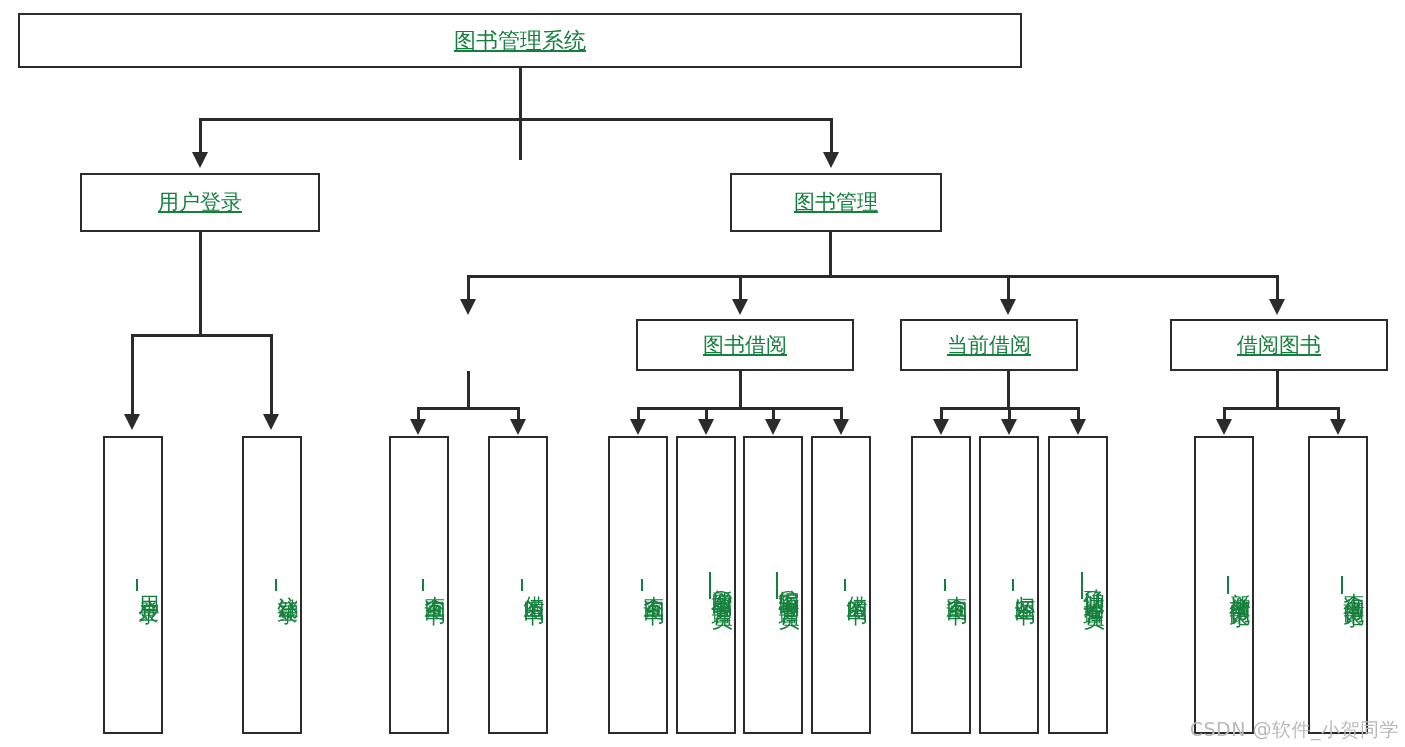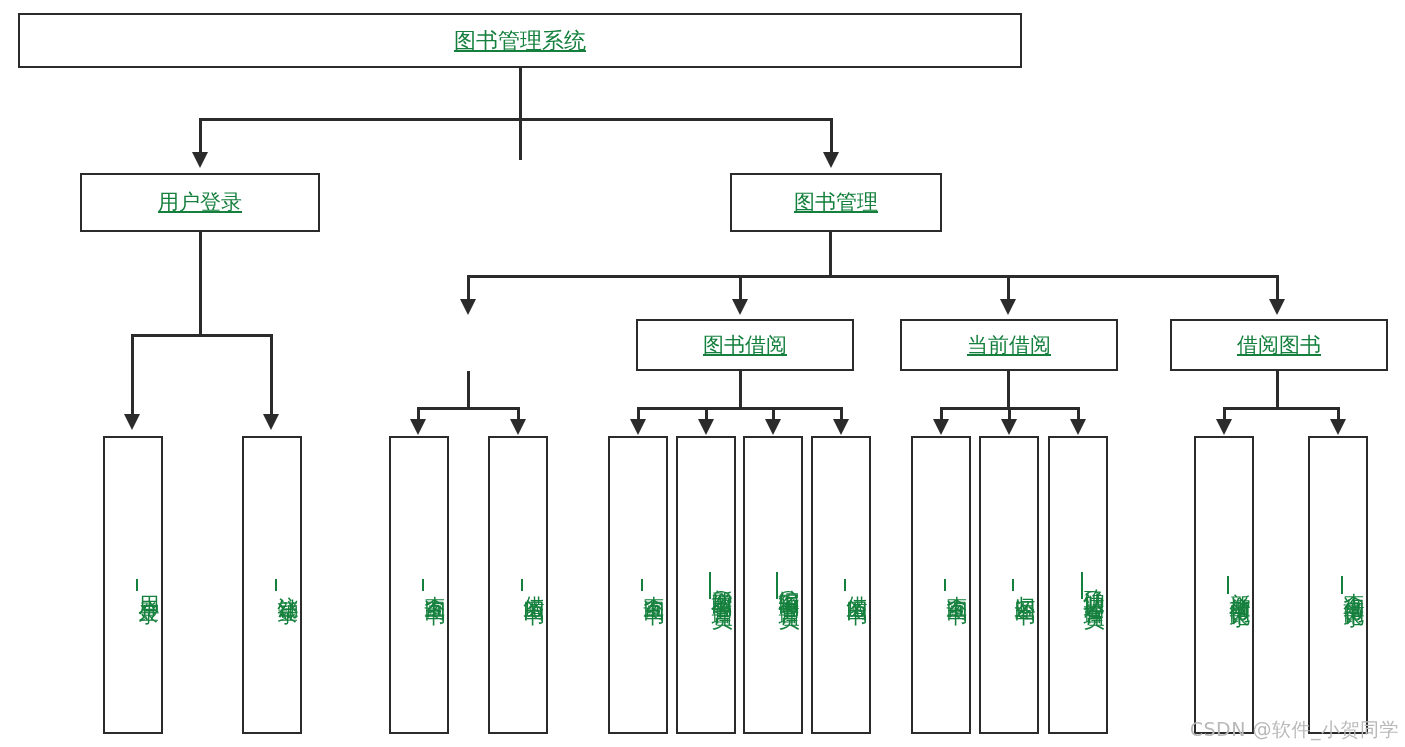--- a/index.html
+++ b/index.html
@@ -126,21 +126,21 @@
   <div class="vline" style="left:739px; top:275px; width:3px; height:26px;"></div>
   <div class="arrow" style="left:732px; top:299px;"></div>
   <div class="vline" style="left:1007px; top:275px; width:3px; height:26px;"></div>
   <div class="arrow" style="left:1000px; top:299px;"></div>
   <div class="vline" style="left:1276px; top:275px; width:3px; height:26px;"></div>
   <div class="arrow" style="left:1269px; top:299px;"></div>
 
   <div class="node h-node" style="left:636px; top:319px; width:218px; height:52px;">
     <span class="label">图书借阅</span>
   </div>
-  <div class="node h-node" style="left:900px; top:319px; width:218px; height:52px;">
+  <div class="node h-node" style="left:900px; top:319px; width:178px; height:52px;">
     <span class="label">当前借阅</span>
   </div>
   <div class="node h-node" style="left:1170px; top:319px; width:218px; height:52px;">
     <span class="label">借阅图书</span>
   </div>
 
   <div class="vline" style="left:467px; top:371px; width:3px; height:39px;"></div>
   <div class="hline" style="left:417px; top:407px; width:103px; height:3px;"></div>
   <div class="vline" style="left:417px; top:407px; width:3px; height:14px;"></div>
   <div class="arrow" style="left:410px; top:419px;"></div>

